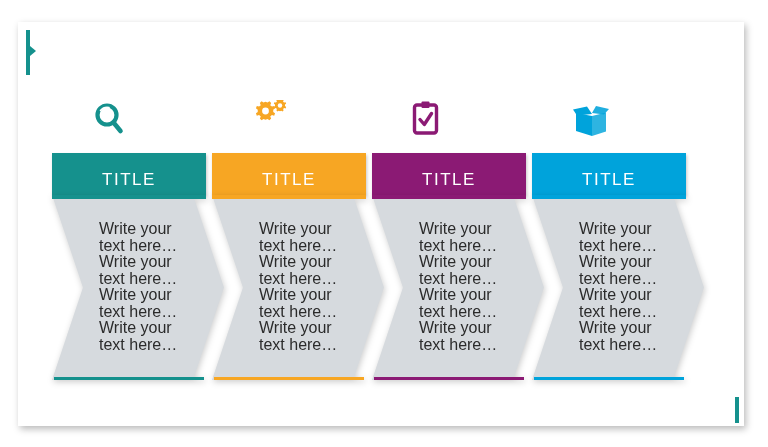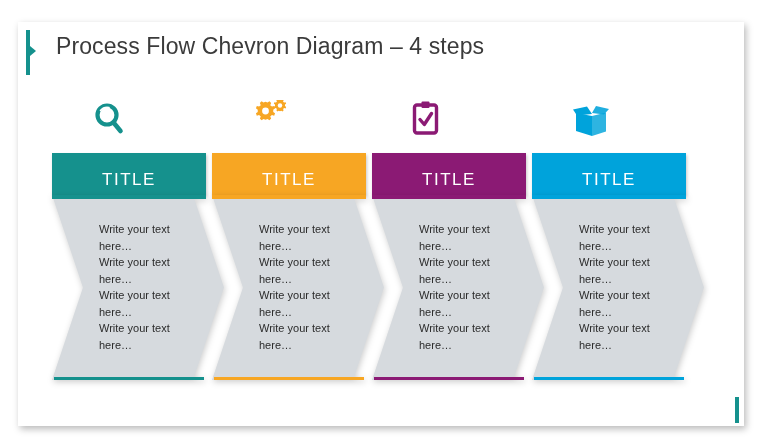--- a/index.html
+++ b/index.html
@@ -148,21 +148,21 @@
     position: absolute;
     left: 2px; bottom: 0;
     width: 150px;
     height: 3px;
   }
 
   .step-text {
     position: absolute;
     left: 47px; top: 26px;
     width: 100px;
-    font-size: 11px;
+    font-size: 16px;
     line-height: 16.5px;
     color: #2b2b2b;
   }
   .step-text div { white-space: normal; }
 
   
   #step-1 { left: 52px; }
   #step-2 { left: 212px; }
   #step-3 { left: 372px; }
   #step-4 { left: 532px; }
@@ -178,21 +178,20 @@
 <div id="slide-canvas">
 
   <div id="slide-shadow"></div>
 
   <div id="slide-surface"></div>
 
   <div id="left-accent-bar"></div>
   <div id="left-accent-arrow"></div>
   <div id="bottom-right-accent"></div>
 
-  <div id="page-title">Process Flow Chevron Diagram – 4 steps</div>
 
   <div id="diagram">
 
     <div class="step" id="step-1">
       <div class="step-icon">
         <svg width="40" height="40" viewBox="0 0 40 40" aria-hidden="true">
           <circle cx="17" cy="15" r="9.5" fill="none" stroke="#15918d" stroke-width="4.2"></circle>
           <path d="M10.5 10.5 A 9 9 0 0 1 19 7.6" fill="none" stroke="#ffffff" stroke-width="1.6" stroke-linecap="round"></path>
           <line x1="23.5" y1="22.5" x2="30.5" y2="31" stroke="#15918d" stroke-width="4.6" stroke-linecap="round"></line>
         </svg>

